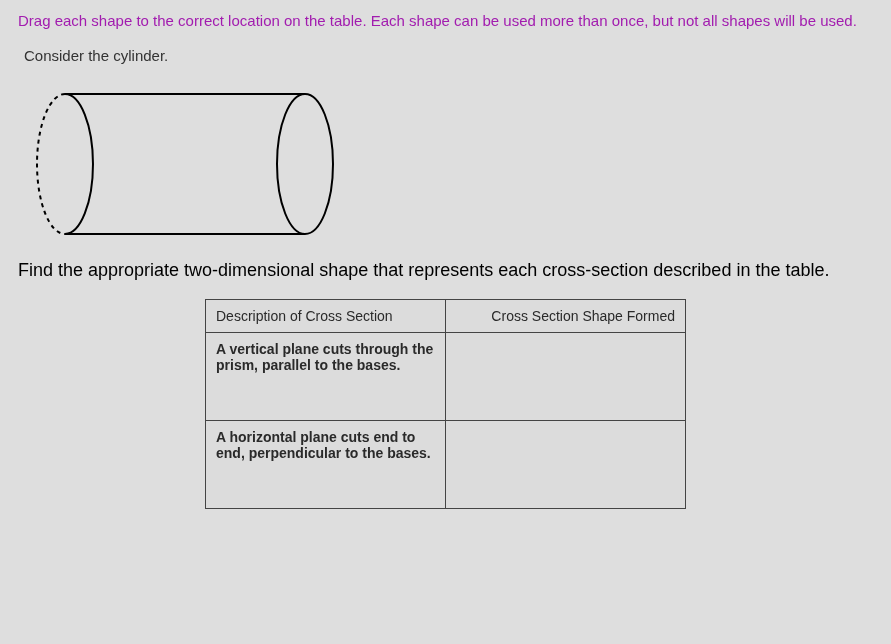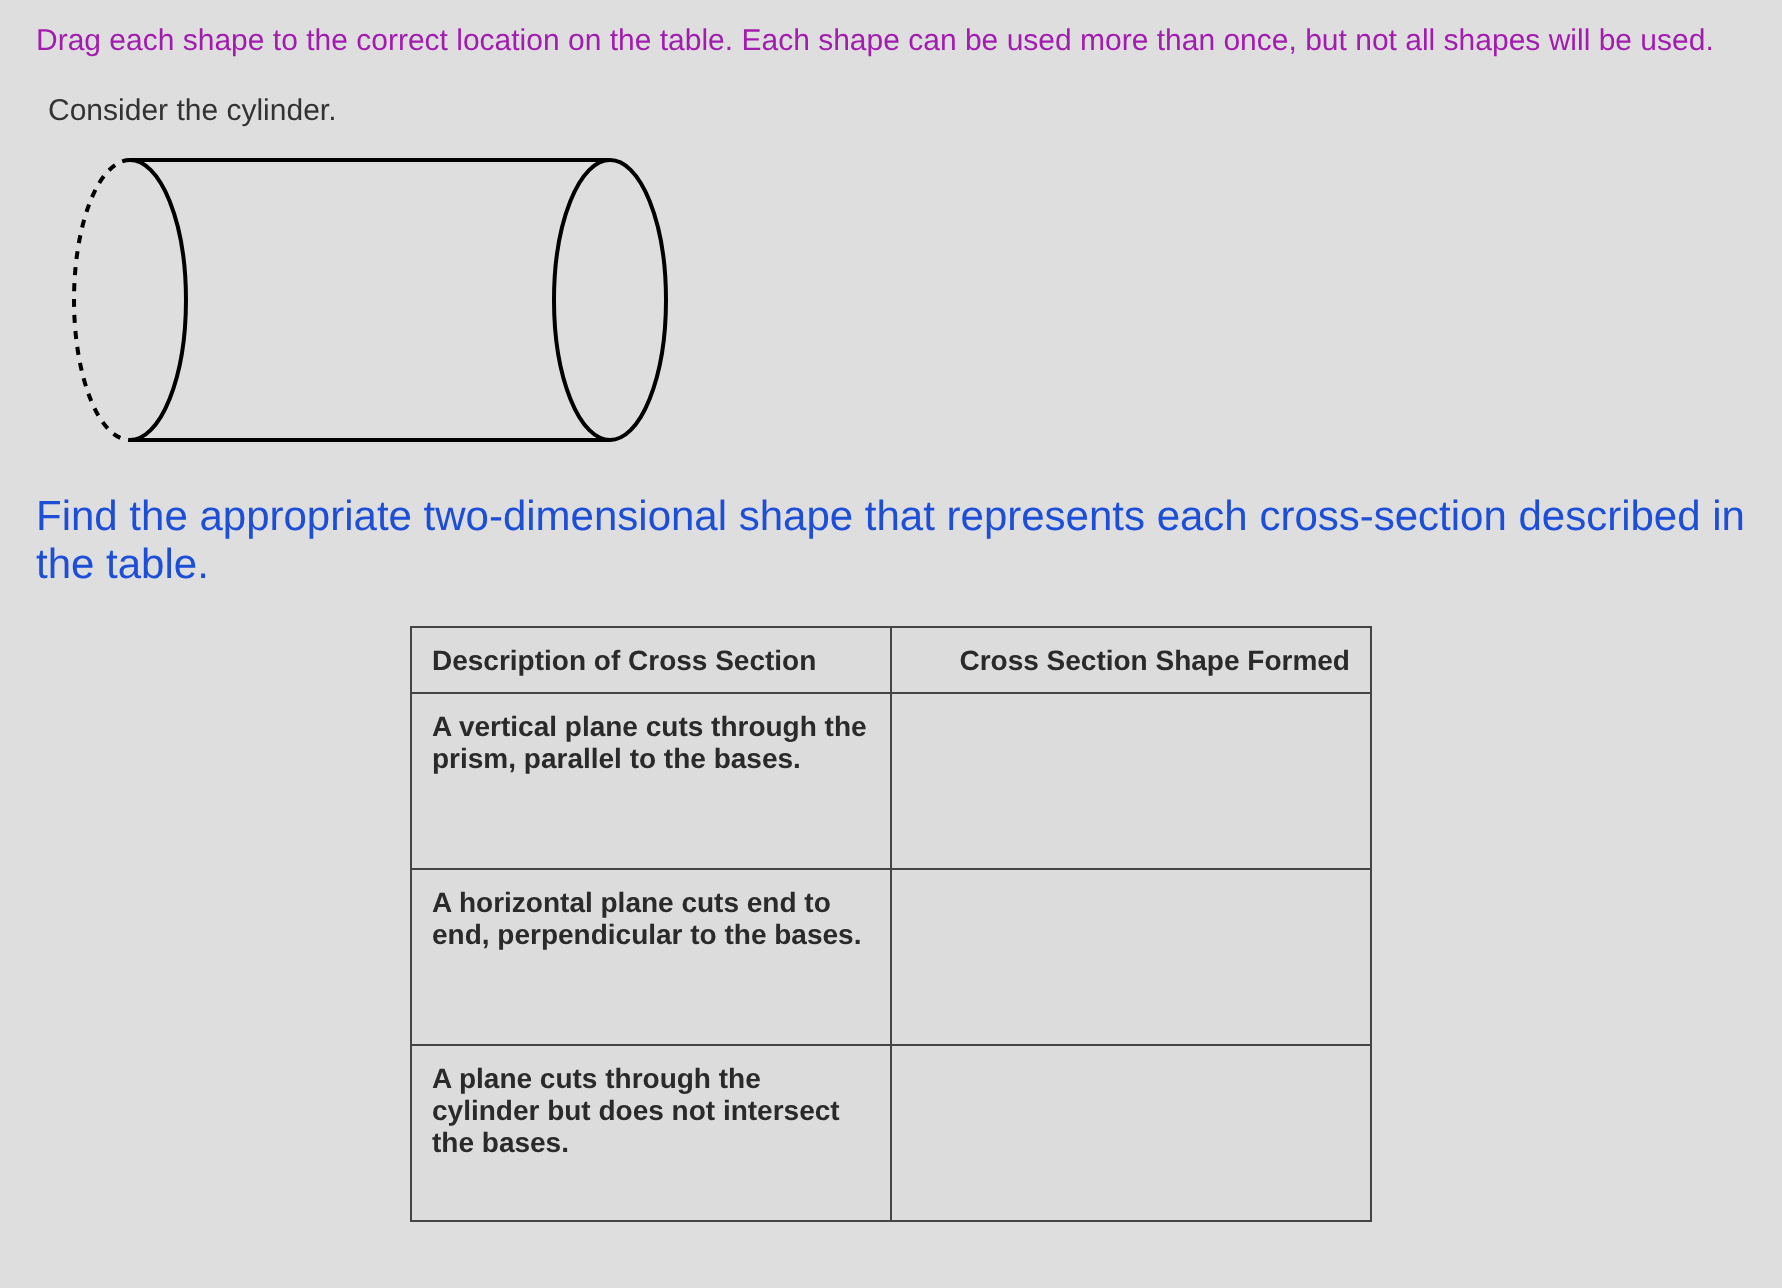--- a/index.html
+++ b/index.html
@@ -16,50 +16,50 @@
       color: #2a2a2a;
     }
     .instruction {
       font-size: 15px;
       color: #a21caf;
       margin-bottom: 18px;
     }
     .consider {
       font-size: 15px;
       color: #333;
-      margin-bottom: 6px;
+      margin-bottom: 20px;
       margin-left: 6px;
     }
     .cylinder {
       margin-left: 12px;
       margin-bottom: 12px;
     }
     .find-text {
-      font-size: 21px;
-      color: #1d4ed8;
+      font-size: 18px;
+      color: #000000;
       margin-bottom: 18px;
     }
     .table-wrap {
       display: flex;
       justify-content: center;
     }
     table {
       border-collapse: collapse;
       background: #dcdcdc;
     }
     th, td {
       border: 1px solid #444;
       text-align: left;
       vertical-align: top;
       padding: 8px 10px;
       font-size: 14px;
       font-weight: bold;
     }
     th {
-      font-weight: bold;
+      font-weight: normal;
       background: #dcdcdc;
       height: 30px;
     }
     td.desc {
       width: 240px;
       height: 88px;
     }
     td.drop {
       width: 240px;
       background: #dcdcdc;
@@ -95,19 +95,15 @@
       <th class="center">Cross Section Shape Formed</th>
     </tr>
     <tr>
       <td class="desc">A vertical plane cuts through the prism, parallel to the bases.</td>
       <td class="drop"></td>
     </tr>
     <tr>
       <td class="desc">A horizontal plane cuts end to end, perpendicular to the bases.</td>
       <td class="drop"></td>
     </tr>
-    <tr>
-      <td class="desc">A plane cuts through the cylinder but does not intersect the bases.</td>
-      <td class="drop"></td>
-    </tr>
   </tbody>
     </table>
 </div>
 
 </body></html>

